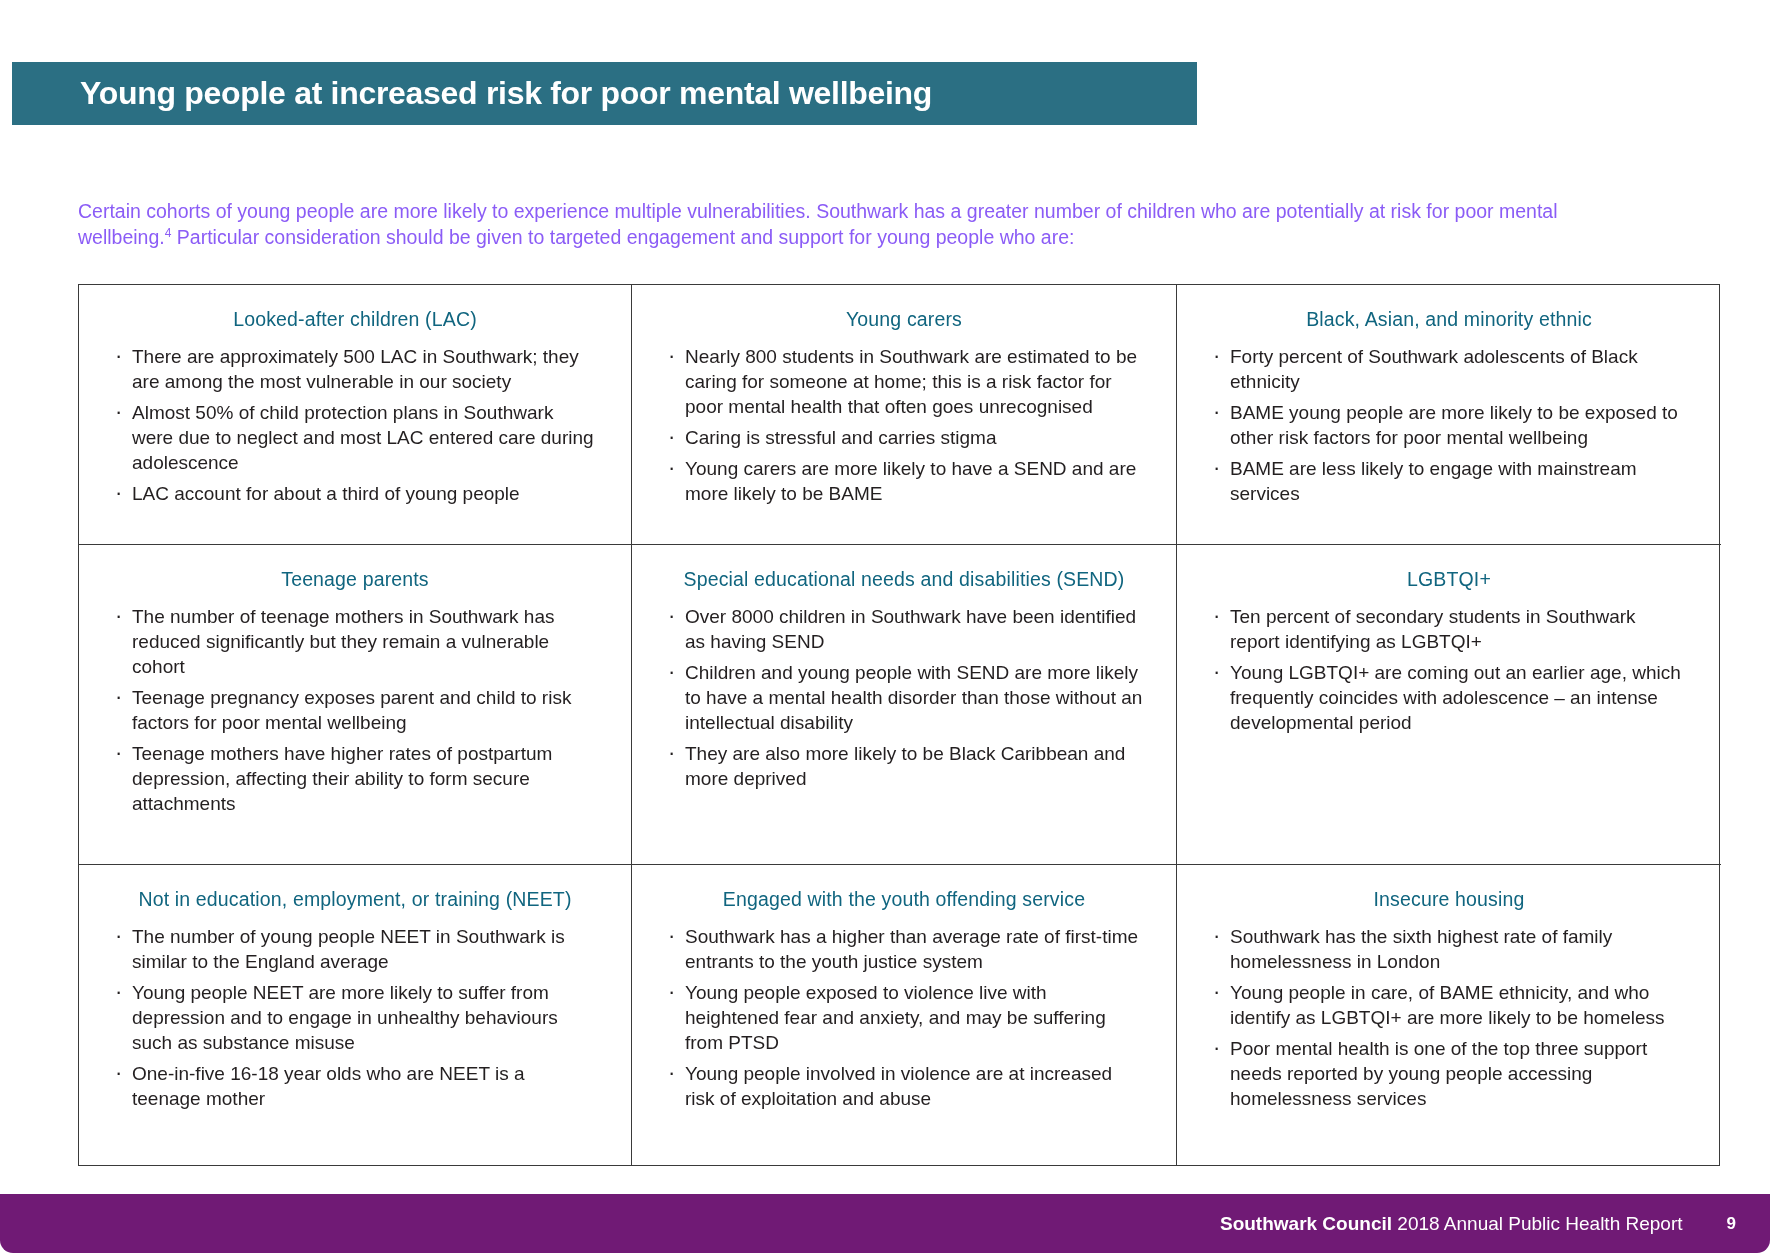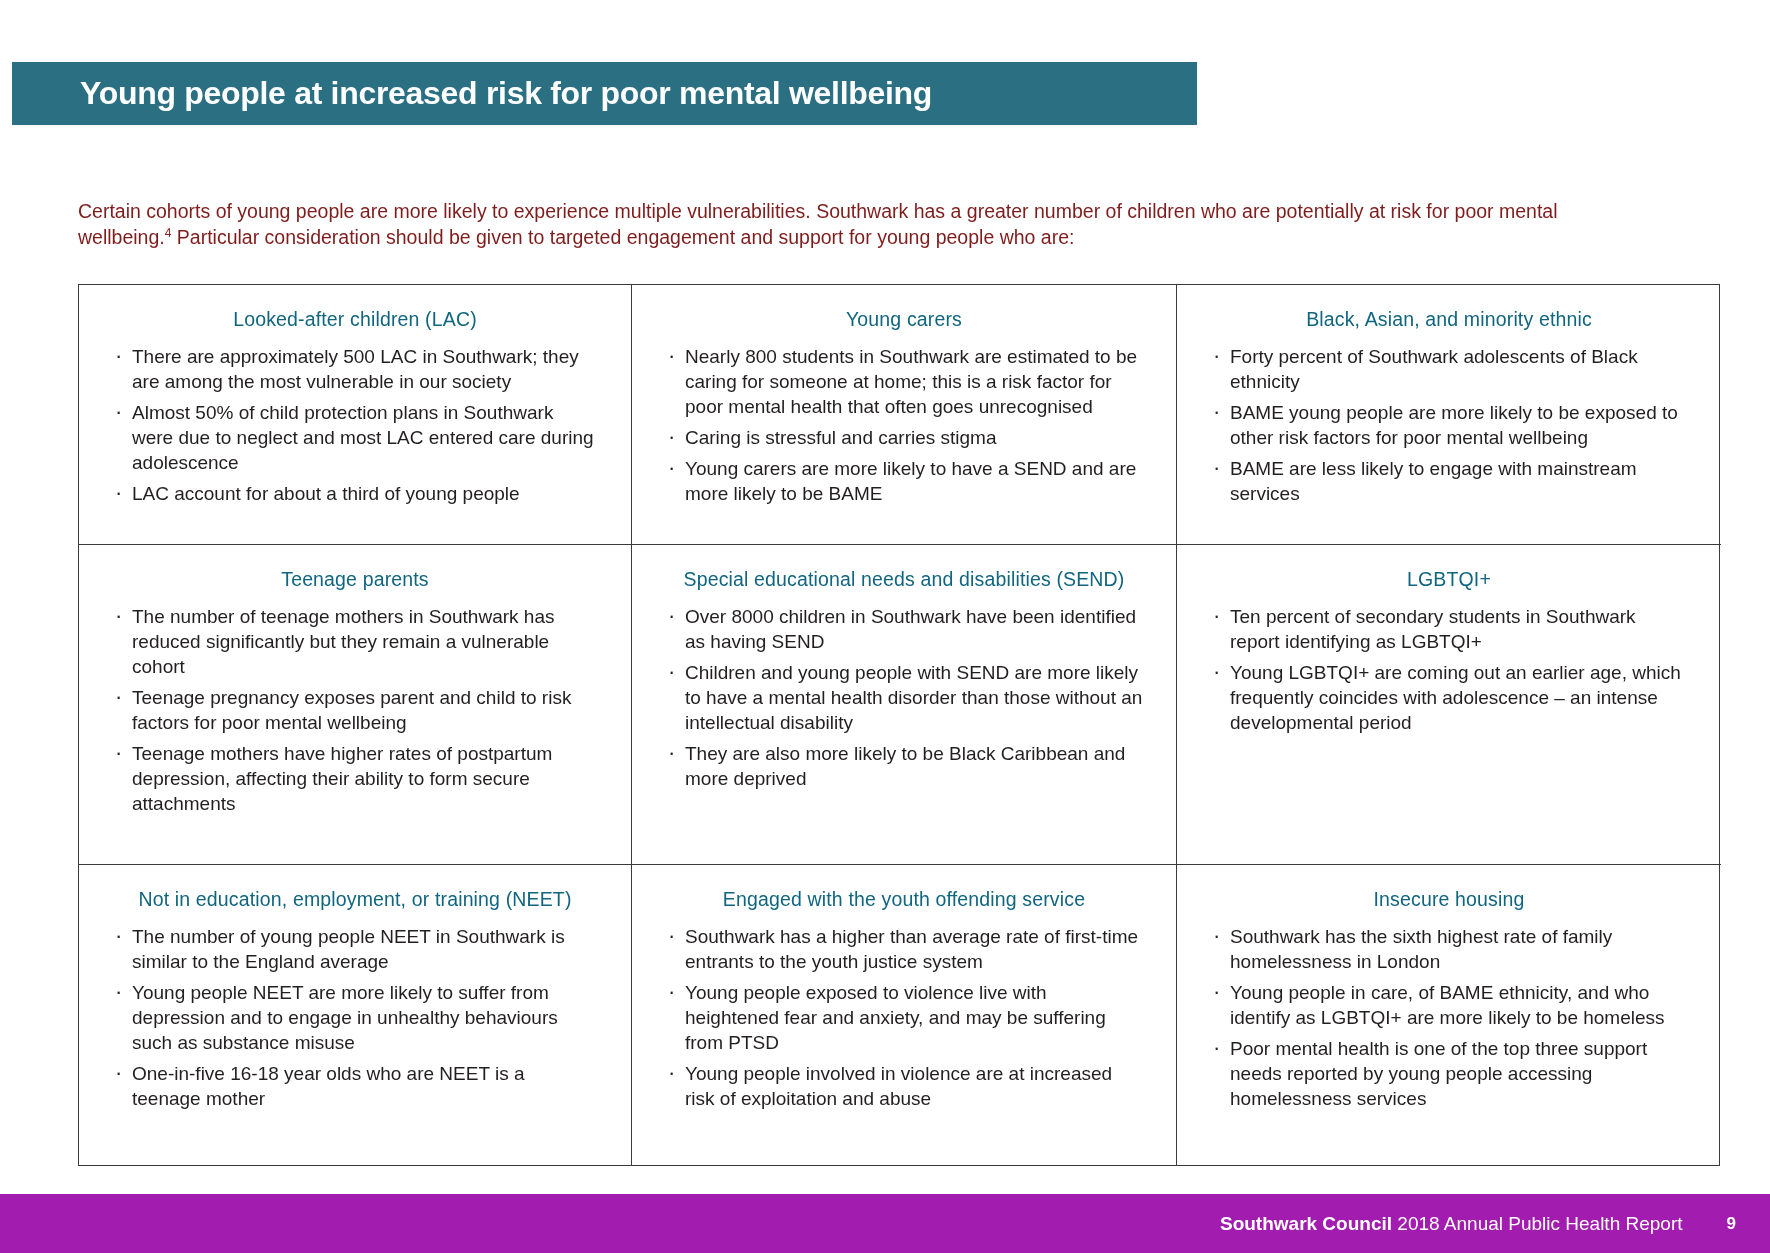--- a/index.html
+++ b/index.html
@@ -10,20 +10,21 @@
     background: #ffffff;
     font-family: "Liberation Sans", sans-serif;
   }
 
   #page {
     position: relative;
     width: 1770px;
     height: 1253px;
     background: #ffffff;
     overflow: hidden;
+    border-radius: 13px;
   }
 
   
   .title-banner {
     position: absolute;
     left: 12px;
     top: 62px;
     width: 1185px;
     height: 63px;
     background: #2b6f83;
@@ -40,21 +41,21 @@
   }
 
   
   .intro {
     position: absolute;
     left: 78px;
     top: 198px;
     width: 1560px;
     font-size: 19.5px;
     line-height: 26px;
-    color: #7f1d1d;
+    color: #8b5cf6;
   }
   .intro sup {
     font-size: 12px;
     vertical-align: super;
     line-height: 0;
   }
 
   
   .grid {
     position: absolute;
@@ -108,21 +109,21 @@
     color: #231f20;
   }
 
   
   .footer-bar {
     position: absolute;
     left: 0;
     top: 1194px;
     width: 1770px;
     height: 59px;
-    background: #a21caf;
+    background: #701a75;
     display: flex;
     align-items: center;
     justify-content: flex-end;
   }
   .footer-text {
     color: #ffffff;
     font-size: 19px;
     white-space: nowrap;
   }
   .footer-text .bold { font-weight: bold; }

